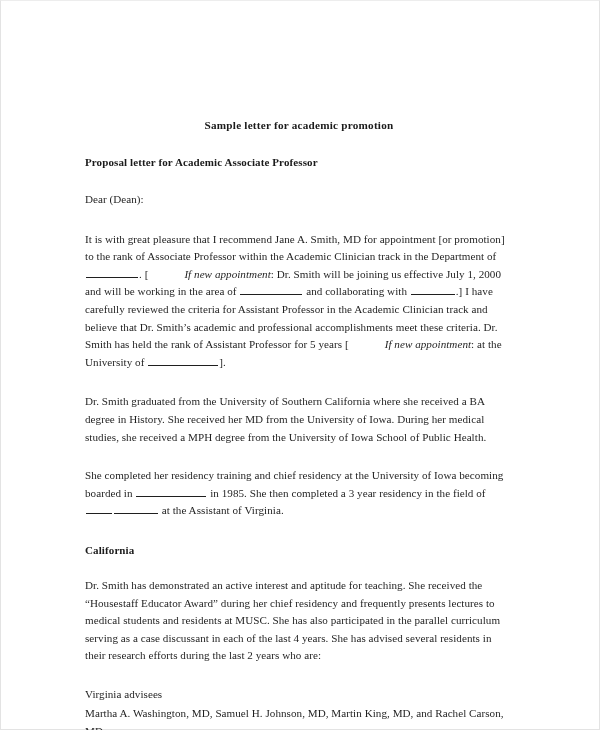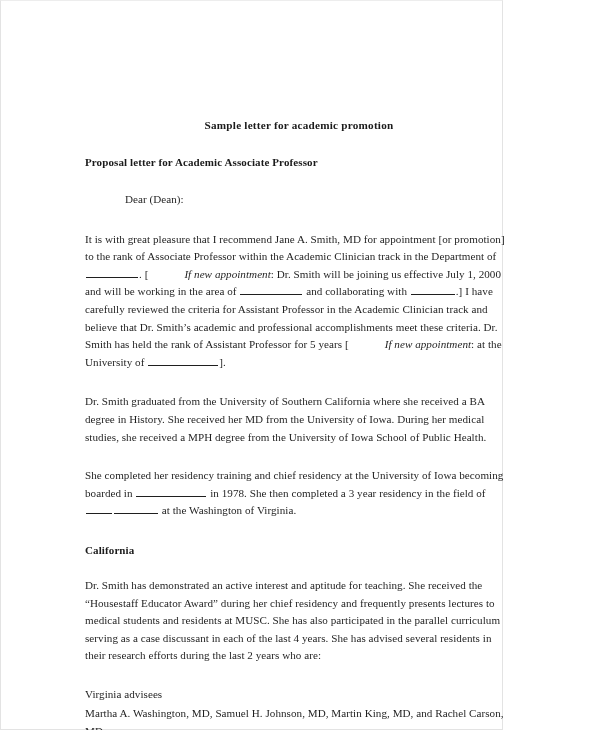--- a/index.html
+++ b/index.html
@@ -9,21 +9,21 @@
   }
   body {
     width: 600px;
     height: 730px;
     font-family: "Liberation Serif", "DejaVu Serif", serif;
     overflow: hidden;
   }
   .page {
     position: relative;
     box-sizing: border-box;
-    width: 503px;
+    width: 600px;
     height: 730px;
     background: #ffffff;
     border: 1px solid #e3e3e3;
     border-top-color: #ededed;
     padding: 0;
   }
   .content {
     position: absolute;
     left: 84px;
     top: 0;
@@ -49,21 +49,21 @@
   .heading.section  { padding-top: 24px; }
 
   .para {
     font-size: 11.1px;
     line-height: 17.6px;
     color: #1f1f1f;
     margin: 0;
     text-align: left;
     letter-spacing: 0.004em;
   }
-  .para.salutation { padding-top: 23px; margin-left: 40px; }
+  .para.salutation { padding-top: 23px; }
   .para.gap-lg  { padding-top: 22px; }
   .para.gap-md  { padding-top: 21px; }
   .para.tight   { padding-top: 2px; }
 
   .ital { font-style: italic; margin-left: 36px; }
 
   .blank {
     display: inline-block;
     border-bottom: 1px solid #1f1f1f;
     vertical-align: baseline;
@@ -88,21 +88,21 @@
 
     <div class="para salutation">Dear (Dean):</div>
 
     <div class="para gap-lg">
       <span>It is with great pleasure that I recommend  Jane A. Smith, MD for appointment [or promotion] to the rank of Associate Professor within the Academic Clinician track in the Department of </span><span class="blank b-md"></span><span>. [</span><span class="ital">If new appointment</span><span>: Dr. Smith will be joining us effective July 1, 2000 and will be working in the area of </span><span class="blank b-lg"></span><span> and collaborating with </span><span class="blank b-sm"></span><span>.] I have carefully reviewed the criteria for Assistant Professor in the Academic Clinician track and believe that Dr. Smith’s academic and professional accomplishments meet these criteria. Dr. Smith has held the rank of Assistant Professor for 5 years [</span><span class="ital">If new appointment</span><span>: at the University of </span><span class="blank b-xl"></span><span>].</span>
     </div>
 
     <div class="para gap-lg">Dr. Smith graduated from the University of Southern California where she received a BA degree in History. She received her MD from the University of Iowa. During her medical studies, she received a MPH degree from the University of Iowa School of Public Health.</div>
 
     <div class="para gap-md">
-      <span>She completed her residency training and chief residency at the University of Iowa becoming boarded in </span><span class="blank b-xl"></span><span> in 1978. She then completed a 3 year residency in the field of </span><span class="blank b-xs"></span><span class="blank b-sm"></span><span> at the Washington of Virginia.</span>
+      <span>She completed her residency training and chief residency at the University of Iowa becoming boarded in </span><span class="blank b-xl"></span><span> in 1985. She then completed a 3 year residency in the field of </span><span class="blank b-xs"></span><span class="blank b-sm"></span><span> at the Assistant of Virginia.</span>
     </div>
 
     <div class="heading section">California</div>
 
     <div class="para gap-md">Dr. Smith has demonstrated an active interest and aptitude for teaching. She received the “Housestaff Educator Award” during her chief residency and frequently presents lectures to medical students and residents at MUSC. She has also participated in the parallel curriculum serving as a case discussant in each of the last 4 years. She has advised several residents in their research efforts during the last 2 years who are:</div>
 
     <div class="para gap-md">Virginia advisees</div>
 
     <div class="para tight">Martha A. Washington, MD, Samuel H. Johnson, MD, Martin King, MD, and Rachel Carson, MD.</div>
 

